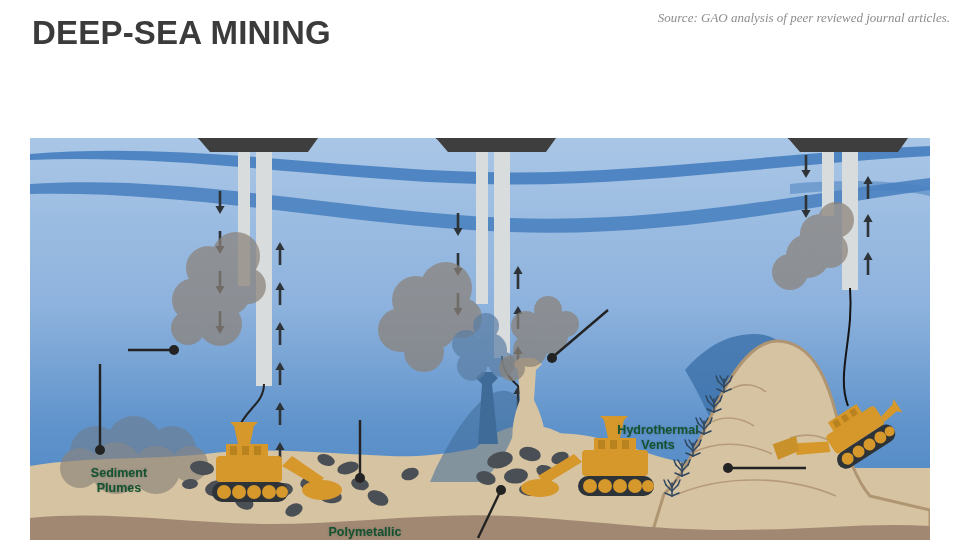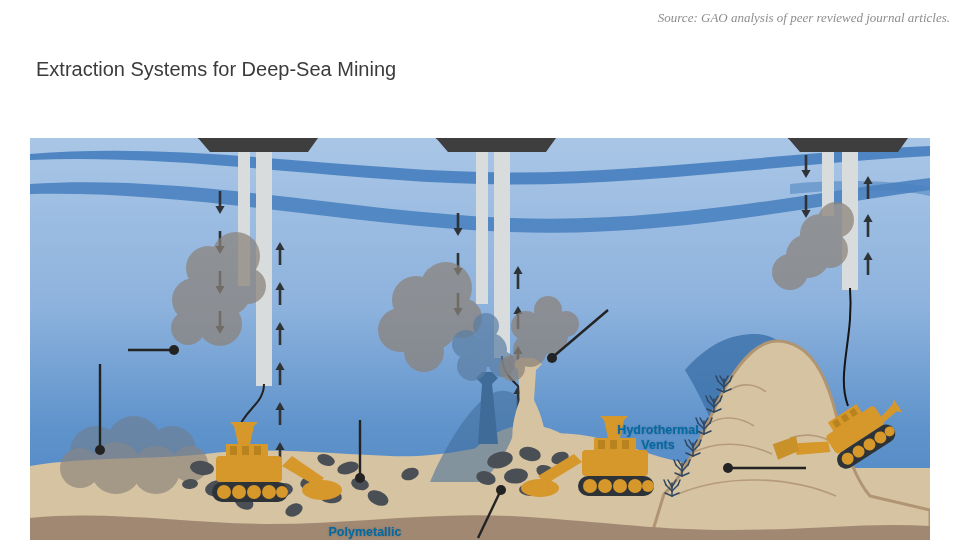--- a/index.html
+++ b/index.html
@@ -23,34 +23,34 @@
     position:absolute;right:10px;top:10px;
     font-size:13px;font-style:italic;color:#8d8d8d;
     font-family:"Liberation Serif","DejaVu Serif",serif;
   }
 
   
   #scene{position:absolute;left:30px;top:138px;width:900px;height:402px;}
   #scene svg{display:block;}
 
   .lbl{
-    position:absolute;color:#0369a1;font-size:12.5px;font-weight:bold;
+    position:absolute;color:#14532d;font-size:12.5px;font-weight:bold;
     text-align:center;line-height:15px;white-space:pre-line;
     text-shadow:0 0 2px rgba(40,60,80,.35);
   }
   #lbl-sediment{left:44px;top:328px;width:90px;}
   #lbl-nodules{left:280px;top:387px;width:110px;}
   #lbl-vents{left:572px;top:285px;width:112px;}
 </style>
 </head>
 <body>
 
 <div id="stage">
 
-  <div id="subtitle">Extraction Systems for Deep-Sea Mining</div>
+  <div id="title">DEEP-SEA MINING</div>
   <div id="source">Source: GAO analysis of peer reviewed journal articles.</div>
 
   <div id="scene">
     <svg width="900" height="402" viewBox="0 0 900 402" xmlns="http://www.w3.org/2000/svg">
       <defs>
         <linearGradient id="waterGrad" x1="0" y1="0" x2="0" y2="1">
           <stop offset="0%" stop-color="#a9c6e6"></stop>
           <stop offset="42%" stop-color="#8db2dd"></stop>
           <stop offset="72%" stop-color="#5f93cb"></stop>
           <stop offset="100%" stop-color="#4a83c2"></stop>
@@ -371,20 +371,22 @@
 
       </g>
 
       <g>
         <use href="#shipGlyph" x="0" y="0" transform="translate(228,0)"></use>
         <use href="#shipGlyph" x="0" y="0" transform="translate(466,0)"></use>
         <use href="#shipGlyph" x="0" y="0" transform="translate(818,0)"></use>
       </g>
     </svg>
 
+    <div class="lbl" id="lbl-sediment">Sediment
+Plumes</div>
     <div class="lbl" id="lbl-nodules">Polymetallic
 Nodules</div>
     <div class="lbl" id="lbl-vents">Hydrothermal
 Vents</div>
 
   </div>
 
 </div>
 
 </body></html>

